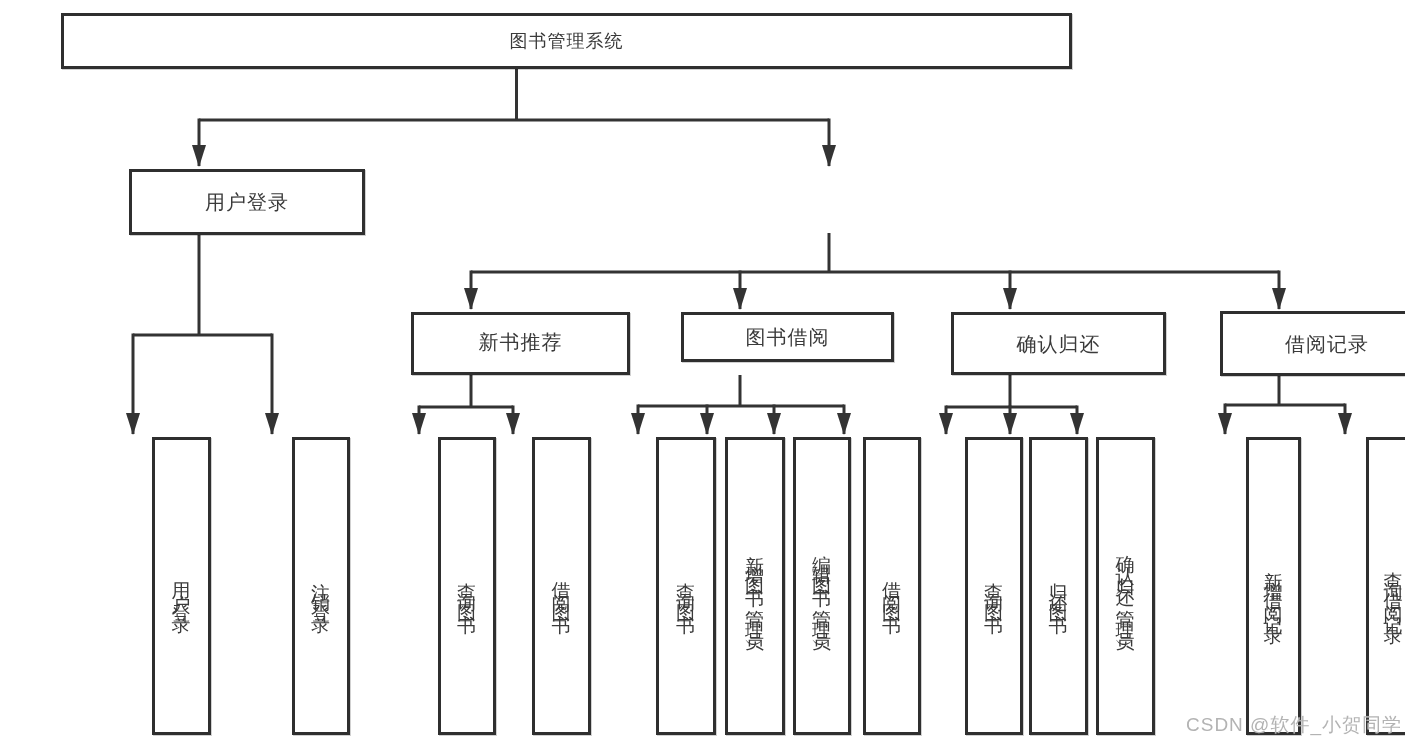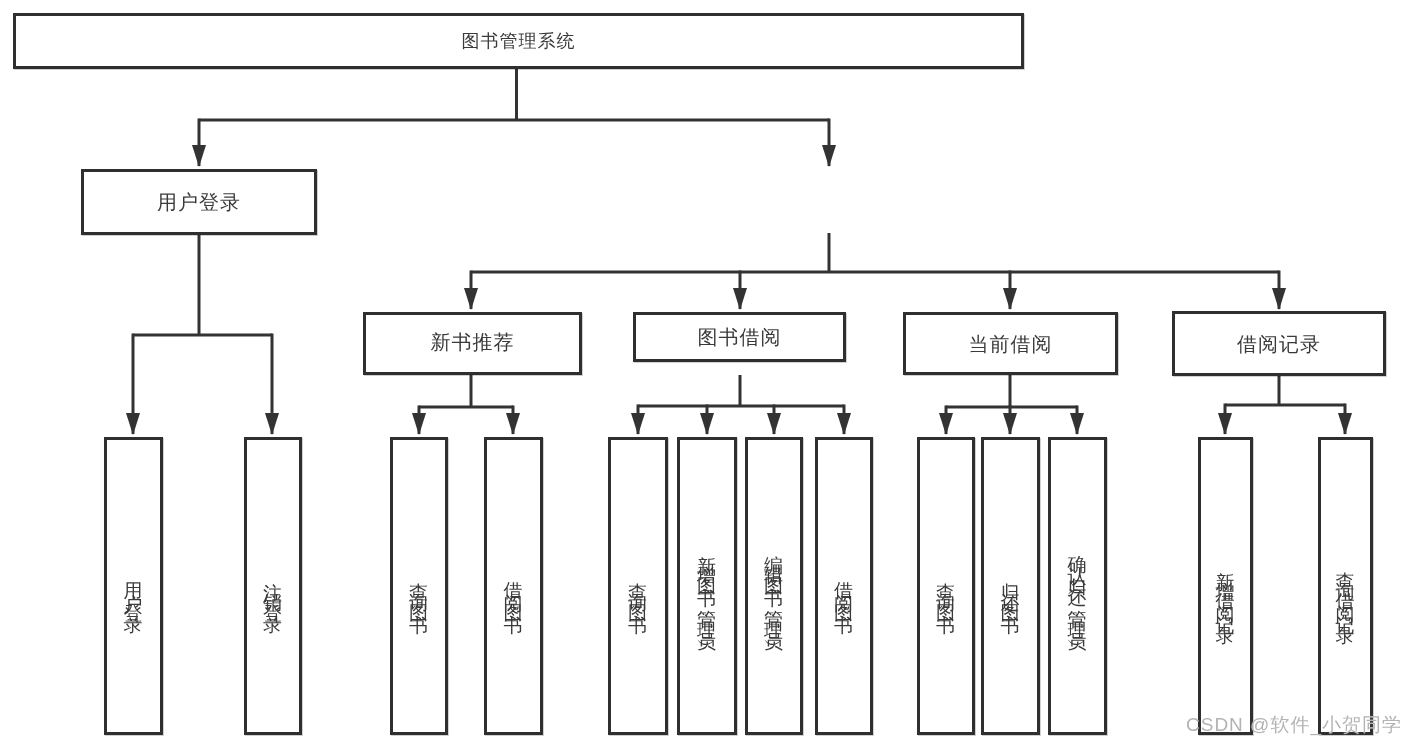--- a/index.html
+++ b/index.html
@@ -25,20 +25,21 @@
     position: absolute;
     box-sizing: border-box;
     background: #ffffff;
     border: 3px solid #2f2f2f;
     display: flex;
     align-items: center;
     justify-content: center;
     color: #3a3a3a;
     text-align: center;
     box-shadow: 1px 1px 0 rgba(0,0,0,0.18);
+    margin-left: 48px;
   }
   .h {
     font-size: 20px;
     letter-spacing: 1px;
     line-height: 1;
   }
   .root-label {
     font-size: 18px;
     letter-spacing: 1px;
   }
@@ -130,21 +131,21 @@
       </g>
     </g>
   </svg>
 
   <div class="box root-label" style="left:13px; top:13px; width:1011px; height:56px;">图书管理系统</div>
 
   <div class="box h" style="left:81px; top:169px; width:236px; height:66px;">用户登录</div>
 
   <div class="box h" style="left:363px; top:312px; width:219px; height:63px;font-family:Liberation Mono, monospace;">新书推荐</div>
   <div class="box h" style="left:633px; top:312px; width:213px; height:50px;">图书借阅</div>
-  <div class="box h" style="left:903px; top:312px; width:215px; height:63px;">当前借阅</div>
+  <div class="box h" style="left:903px; top:312px; width:215px; height:63px;">确认归还</div>
   <div class="box h" style="left:1172px; top:311px; width:214px; height:65px;">借阅记录</div>
 
   <div class="box v" style="left:104px; top:437px; width:59px; height:298px;">用户登录</div>
   <div class="box v" style="left:244px; top:437px; width:58px; height:298px;">注销登录</div>
 
   <div class="box v" style="left:390px; top:437px; width:58px; height:298px;">查询图书</div>
   <div class="box v" style="left:484px; top:437px; width:59px; height:298px;">借阅图书</div>
 
   <div class="box v" style="left:608px; top:437px; width:60px; height:298px;">查询图书</div>
   <div class="box v" style="left:677px; top:437px; width:60px; height:298px;">新增图书（管理员）</div>

